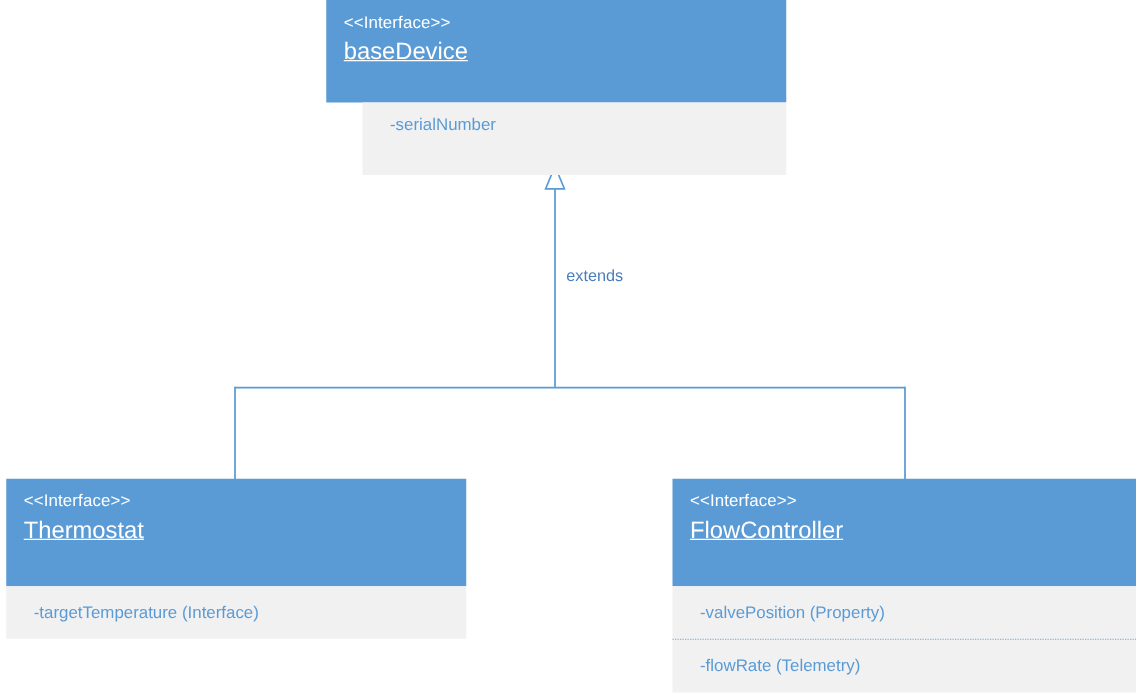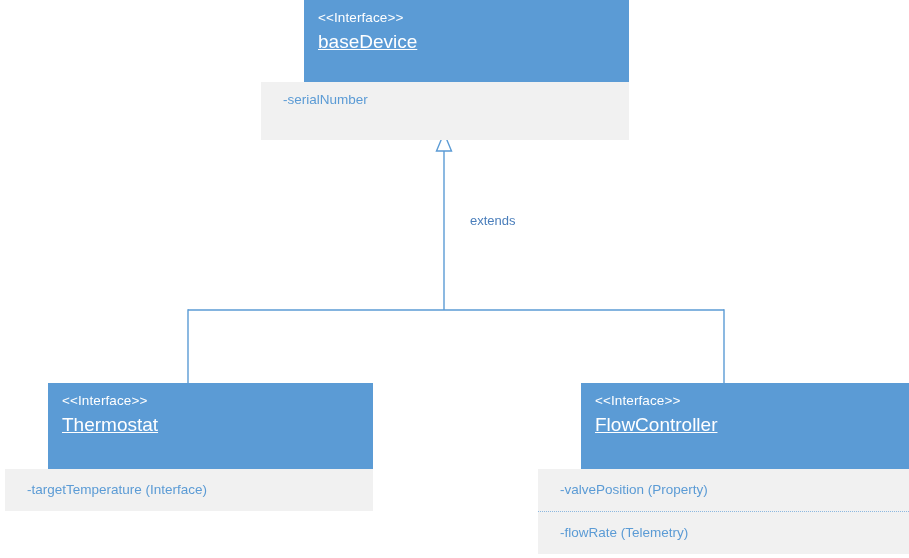--- a/index.html
+++ b/index.html
@@ -21,21 +21,20 @@
   
   .uml-class {
     position: absolute;
     box-sizing: border-box;
   }
   .uml-header {
     background: #5b9bd5;
     color: #ffffff;
     box-sizing: border-box;
     padding: 8px 14px 10px 14px;
-    margin-left: 43px;
   }
   .uml-stereotype {
     font-size: 13.5px;
     line-height: 19px;
     color: #ffffff;
     letter-spacing: 0.1px;
   }
   .uml-name {
     font-size: 19px;
     line-height: 26px;
@@ -59,21 +58,21 @@
     border-top: 1px dotted #8cb8e0;
   }
 
   
   #class-basedevice {
     left: 261px;
     top: 0px;
     width: 368px;
   }
   #class-basedevice .uml-header { height: 82px; }
-  #class-basedevice .uml-body   { height: 58px; }
+  #class-basedevice .uml-body   { height: 58px; margin-left: 29px; }
   #class-basedevice .uml-attr   { padding-top: 9px; padding-bottom: 9px; }
 
   #class-thermostat {
     left: 5px;
     top: 383px;
     width: 368px;
   }
   #class-thermostat .uml-header { height: 86px; }
 
   #class-flowcontroller {
@@ -98,21 +97,21 @@
     fill: none;
   }
   .conn-arrowhead {
     stroke: #5b9bd5;
     stroke-width: 1.4;
     fill: #ffffff;
   }
 
   #extends-label {
     position: absolute;
-    left: 470px;
+    left: 453px;
     top: 212px;
     font-size: 13px;
     line-height: 18px;
     color: #4a7ebb;
     white-space: nowrap;
   }
 </style>
 </head>
 <body>
 

